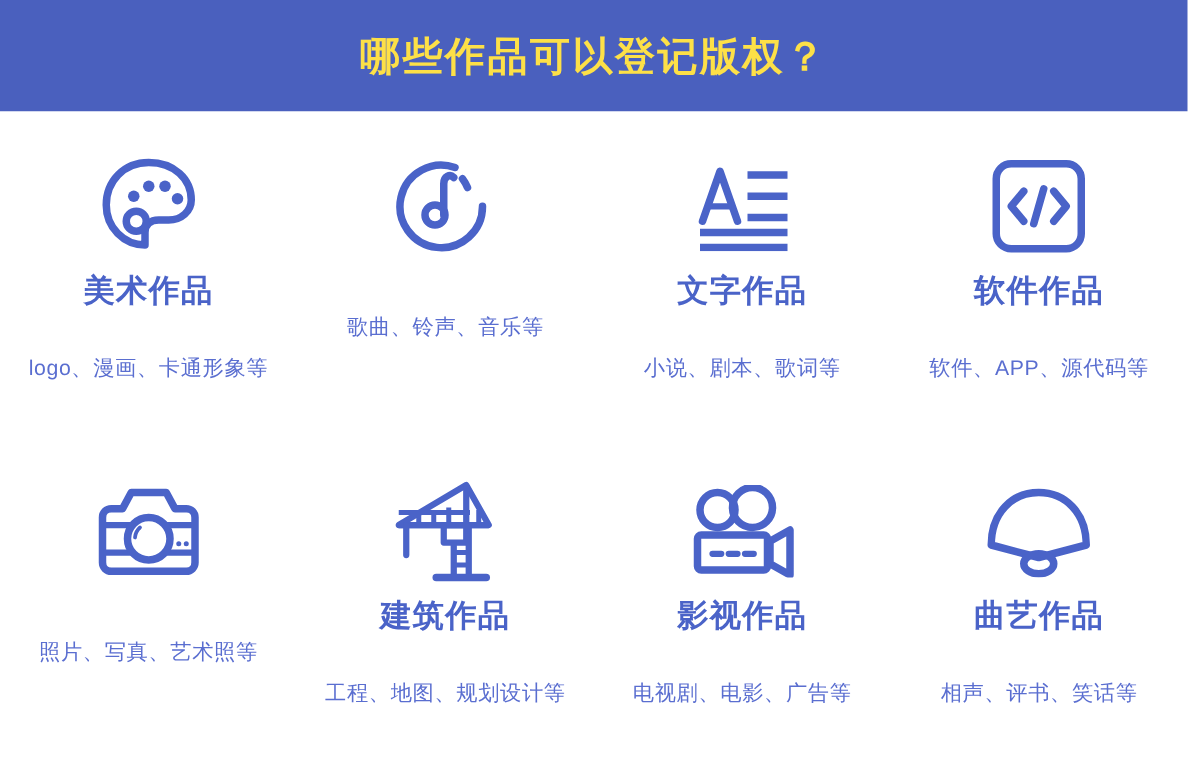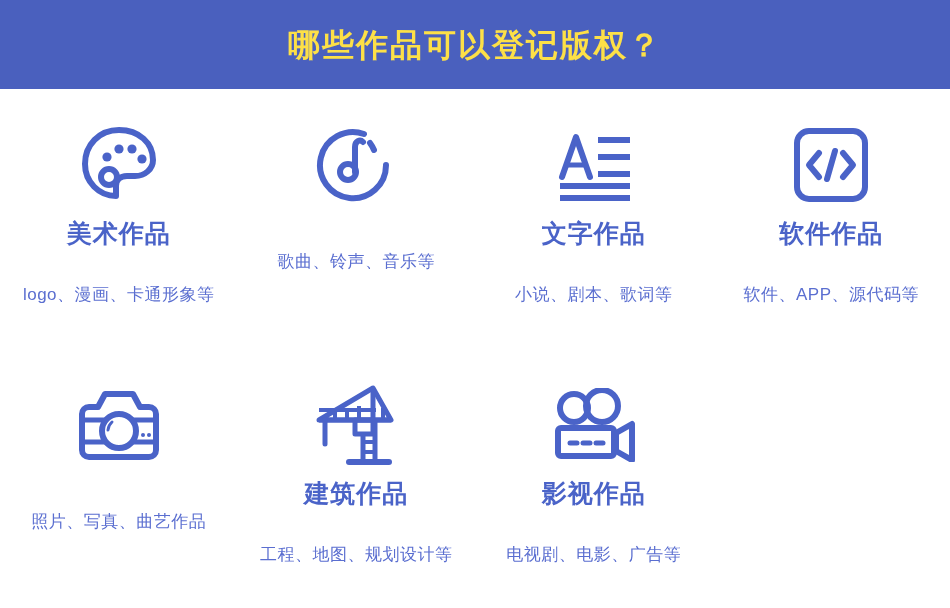--- a/index.html
+++ b/index.html
@@ -141,21 +141,21 @@
         <svg width="86" height="74" viewBox="0 0 86 74">
           <path d="M6 26 C6 22 9 19 13 19 L22 19 L29 6 L57 6 L64 19 L73 19 C77 19 80 22 80 26 L80 62 C80 66 77 69 73 69 L13 69 C9 69 6 66 6 62 Z" fill="none" stroke="#4a63c8" stroke-width="6" stroke-linejoin="round"></path>
           <line x1="7" y1="32" x2="79" y2="32" stroke="#4a63c8" stroke-width="5"></line>
           <line x1="7" y1="54" x2="79" y2="54" stroke="#4a63c8" stroke-width="5"></line>
           <circle cx="43" cy="43" r="17" fill="#ffffff" stroke="#4a63c8" stroke-width="6"></circle>
           <path d="M36 34 A12 12 0 0 0 32 42" fill="none" stroke="#4a63c8" stroke-width="3" stroke-linecap="round"></path>
           <circle cx="67" cy="47" r="2" fill="#4a63c8"></circle>
           <circle cx="73" cy="47" r="2" fill="#4a63c8"></circle>
         </svg>
       </div>
-      <div class="cell-desc">照片、写真、曲艺作品</div>
+      <div class="cell-desc">照片、写真、艺术照等</div>
     </div>
 
     <div class="cell">
       <div class="icon-wrap">
         <svg width="86" height="86" viewBox="0 0 86 86">
           <path d="M6 38 L60 6 L78 38 Z" fill="none" stroke="#4a63c8" stroke-width="5" stroke-linejoin="round"></path>
           <line x1="6" y1="38" x2="78" y2="38" stroke="#4a63c8" stroke-width="5"></line>
           <line x1="6" y1="28" x2="63" y2="28" stroke="#4a63c8" stroke-width="4"></line>
           <line x1="60" y1="6" x2="60" y2="38" stroke="#4a63c8" stroke-width="5"></line>
           <line x1="22" y1="30" x2="22" y2="38" stroke="#4a63c8" stroke-width="4"></line>
@@ -184,15 +184,25 @@
           <path d="M66 45 L82 36 L82 72 L66 63 Z" fill="none" stroke="#4a63c8" stroke-width="6" stroke-linejoin="round"></path>
           <line x1="20" y1="55" x2="27" y2="55" stroke="#4a63c8" stroke-width="5" stroke-linecap="round"></line>
           <line x1="33" y1="55" x2="40" y2="55" stroke="#4a63c8" stroke-width="5" stroke-linecap="round"></line>
           <line x1="46" y1="55" x2="53" y2="55" stroke="#4a63c8" stroke-width="5" stroke-linecap="round"></line>
         </svg>
       </div>
       <div class="cell-title">影视作品</div>
       <div class="cell-desc">电视剧、电影、广告等</div>
     </div>
 
+    <div class="cell">
+      <div class="icon-wrap">
+        <svg width="86" height="74" viewBox="0 0 86 74">
+          <path d="M5 48 C5 22 22 6 43 6 C64 6 81 22 81 48 L43 58 Z" fill="none" stroke="#4a63c8" stroke-width="6" stroke-linejoin="round"></path>
+          <ellipse cx="43" cy="63" rx="12" ry="8" fill="none" stroke="#4a63c8" stroke-width="6"></ellipse>
+        </svg>
+      </div>
+      <div class="cell-title">曲艺作品</div>
+      <div class="cell-desc">相声、评书、笑话等</div>
+    </div>
 
   </div>
 </div>
 
 </body></html>

